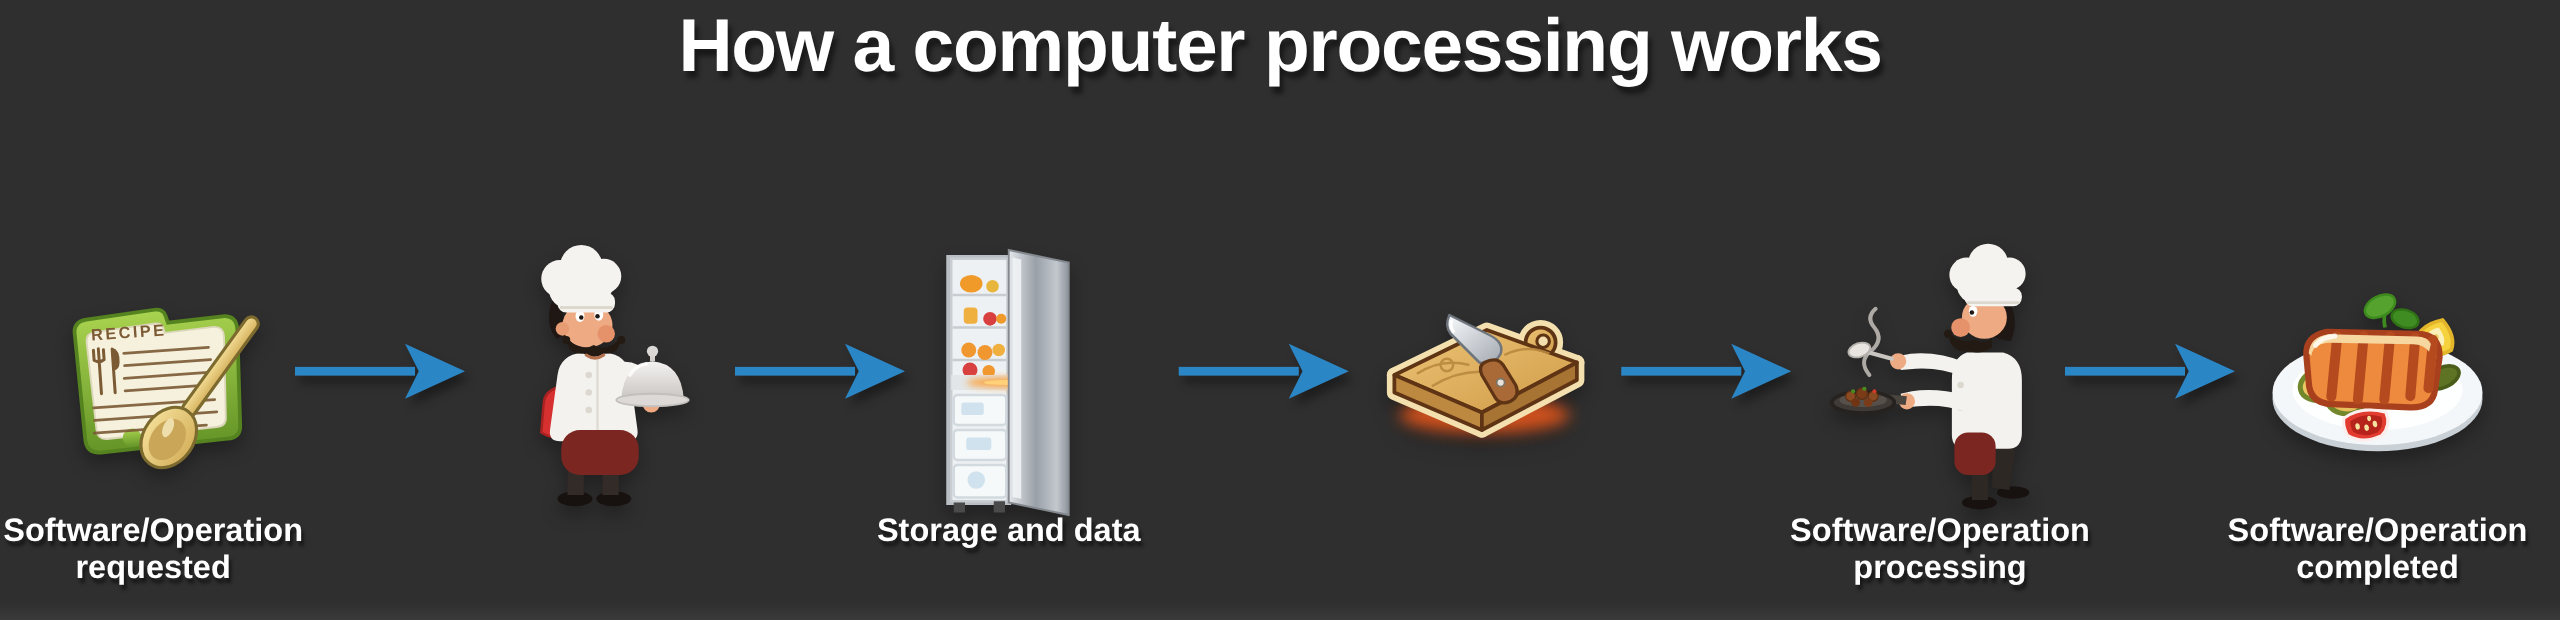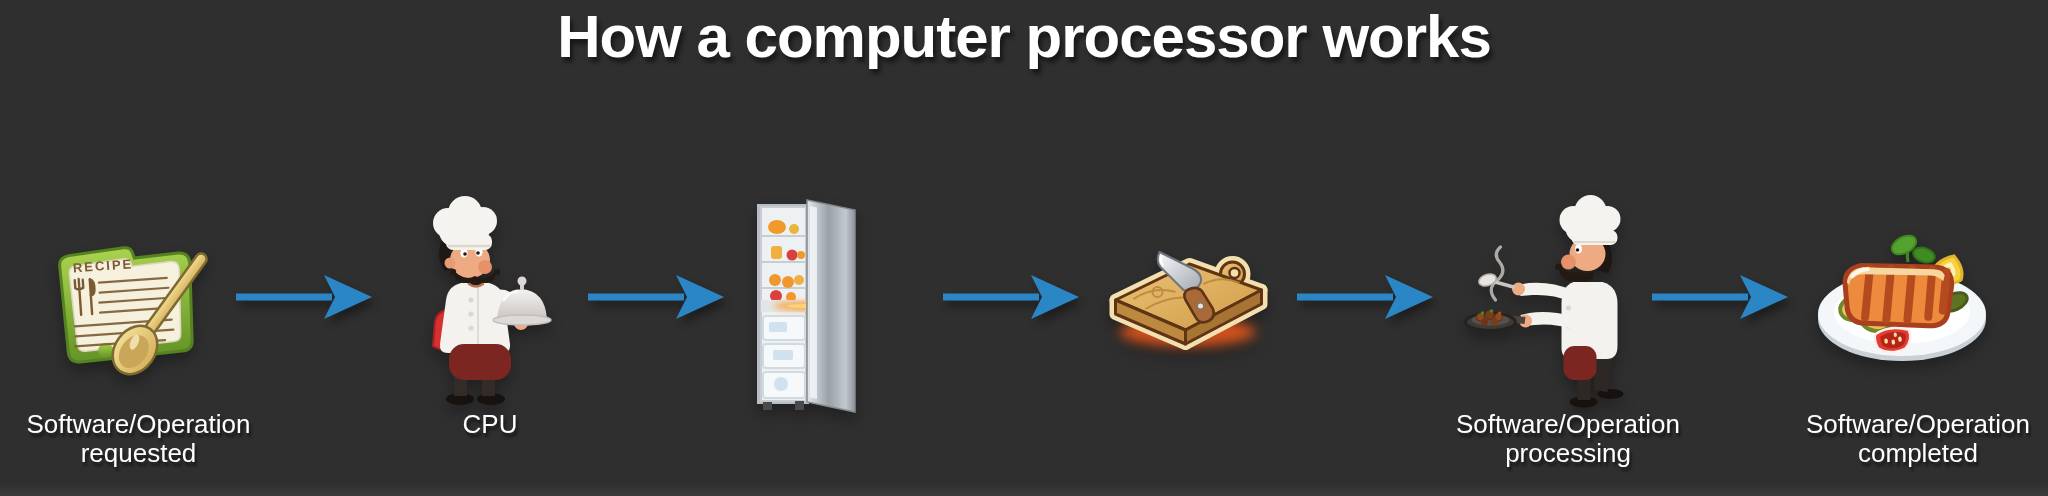--- a/index.html
+++ b/index.html
@@ -18,40 +18,40 @@
     text-align:center;color:var(--text,#fff);
     font-size:60px;font-weight:bold;letter-spacing:-1px;
     text-shadow:3px 5px 4px rgba(0,0,0,0.5);
   }
   .step{position:absolute;top:0;height:496px;}
   .step .icon-wrap{
     position:absolute;left:50%;transform:translateX(-50%);
     filter:drop-shadow(0 7px 7px rgba(0,0,0,0.30));
   }
   .step .step-label{
-    position:absolute;top:410px;left:16px;width:100%;
+    position:absolute;top:410px;left:0;width:100%;
     text-align:center;color:var(--text,#fff);
-    font-size:26px;font-weight:normal;line-height:1.1;
+    font-size:26px;font-weight:bold;line-height:1.1;
     white-space:pre-line;
     text-shadow:2px 4px 3px rgba(0,0,0,0.55);
   }
   .arrow{
     position:absolute;top:272px;width:136px;height:50px;
     filter:drop-shadow(4px 6px 4px rgba(0,0,0,0.38));
   }
   .arrow svg{display:block;width:100%;height:100%;}
   svg{overflow:visible;}
   .recipe-word{font-family:"Liberation Sans",sans-serif;font-size:13px;font-weight:bold;letter-spacing:2px;fill:#7b5a34;}
 </style>
 </head>
 <body>
 
 <div class="canvas">
 
-  <div class="title">How a computer processor works</div>
+  <div class="title">How a computer processing works</div>
 
   <div class="step" style="left:0;width:245px;">
     <div class="icon-wrap" style="top:236px;width:160px;height:150px;">
       <svg viewBox="0 0 160 150" width="160" height="150">
         <defs>
           <linearGradient id="gGreen" x1="0" y1="0" x2="0" y2="1">
             <stop offset="0" stop-color="#a9d34f"></stop>
               <stop offset="1" stop-color="#649427"></stop>
           </linearGradient>
           <linearGradient id="gSpoon" x1="0" y1="0" x2="1" y2="0">
@@ -153,21 +153,20 @@
           <circle cx="54" cy="27" r="15"></circle>
             <circle cx="71" cy="17" r="17"></circle>
             <circle cx="89" cy="25" r="14"></circle>
           <circle cx="61" cy="35" r="16"></circle>
             <circle cx="82" cy="33" r="14"></circle>
           <rect x="52" y="38" width="46" height="16" rx="7"></rect>
         </g>
         <path d="M54,50 h42" stroke="#ddd8ce" stroke-width="2.4"></path>
       </svg>
     </div>
-    <div class="step-label">CPU</div>
   </div>
 
   <div class="arrow" style="left:588px;">
     <svg viewBox="0 0 136 50">
         <g fill="var(--arrow,#2b86c6)">
       <rect x="0" y="21.5" width="96" height="7"></rect>
       <path d="M88,3 L136,25 L88,47 L99,25 Z"></path>
     </g>
       </svg>
   </div>
@@ -215,20 +214,21 @@
         <rect x="26" y="154" width="20" height="10" rx="2" fill="#cfe2ee"></rect>
         <circle cx="34" cy="188" r="7" fill="#cfe2ee"></circle>
 
         <polygon points="60,4 108,14 108,216 60,206" fill="url(#gDoor)" stroke="#84898f" stroke-width="1.5"></polygon>
         <polygon points="63,10 70,11.5 70,203 63,201.5" fill="#f2f4f6" opacity="0.85"></polygon>
 
         <rect x="16" y="206" width="9" height="8" fill="#4a4a4a"></rect>
         <rect x="48" y="205" width="9" height="9" fill="#4a4a4a"></rect>
       </svg>
     </div>
+    <div class="step-label">Storage and data</div>
   </div>
 
   <div class="arrow" style="left:943px;">
     <svg viewBox="0 0 136 50">
         <g fill="var(--arrow,#2b86c6)">
       <rect x="0" y="21.5" width="96" height="7"></rect>
       <path d="M88,3 L136,25 L88,47 L99,25 Z"></path>
     </g>
       </svg>
   </div>

